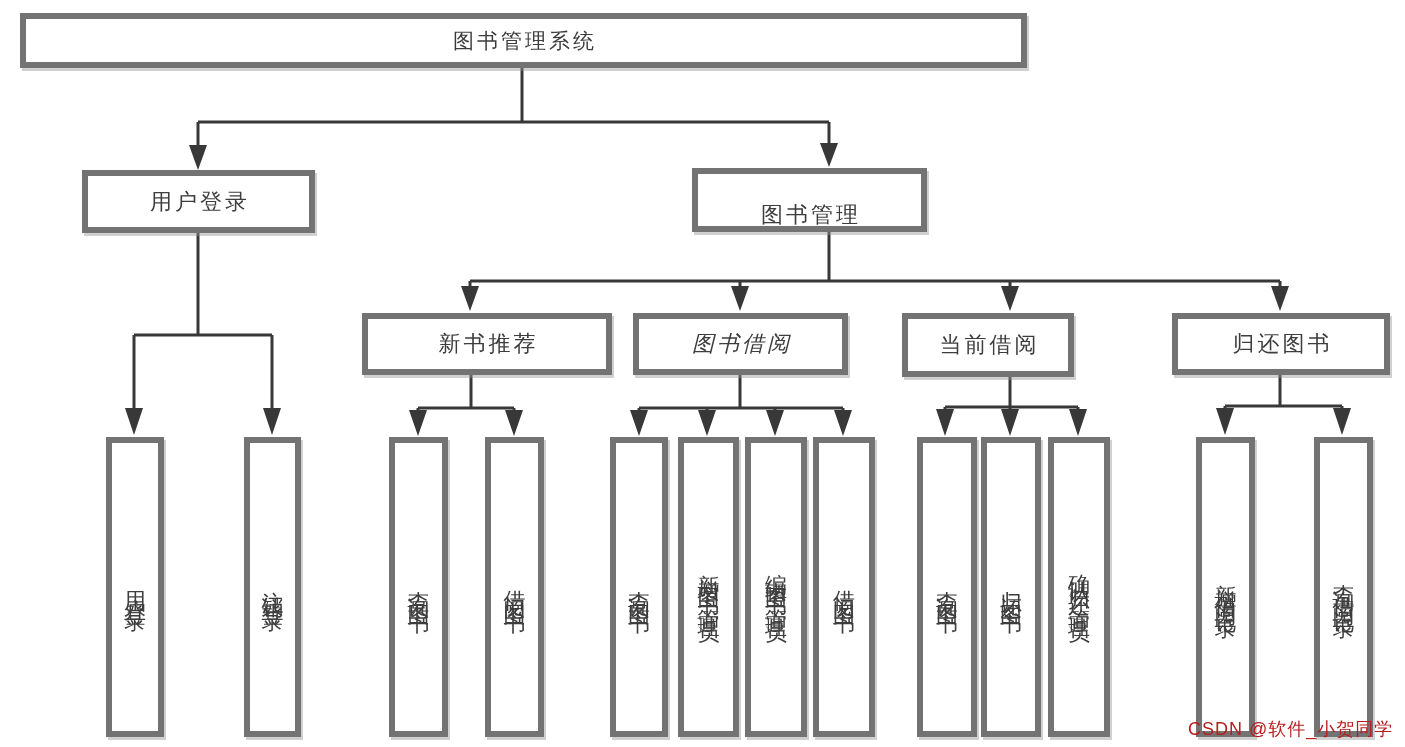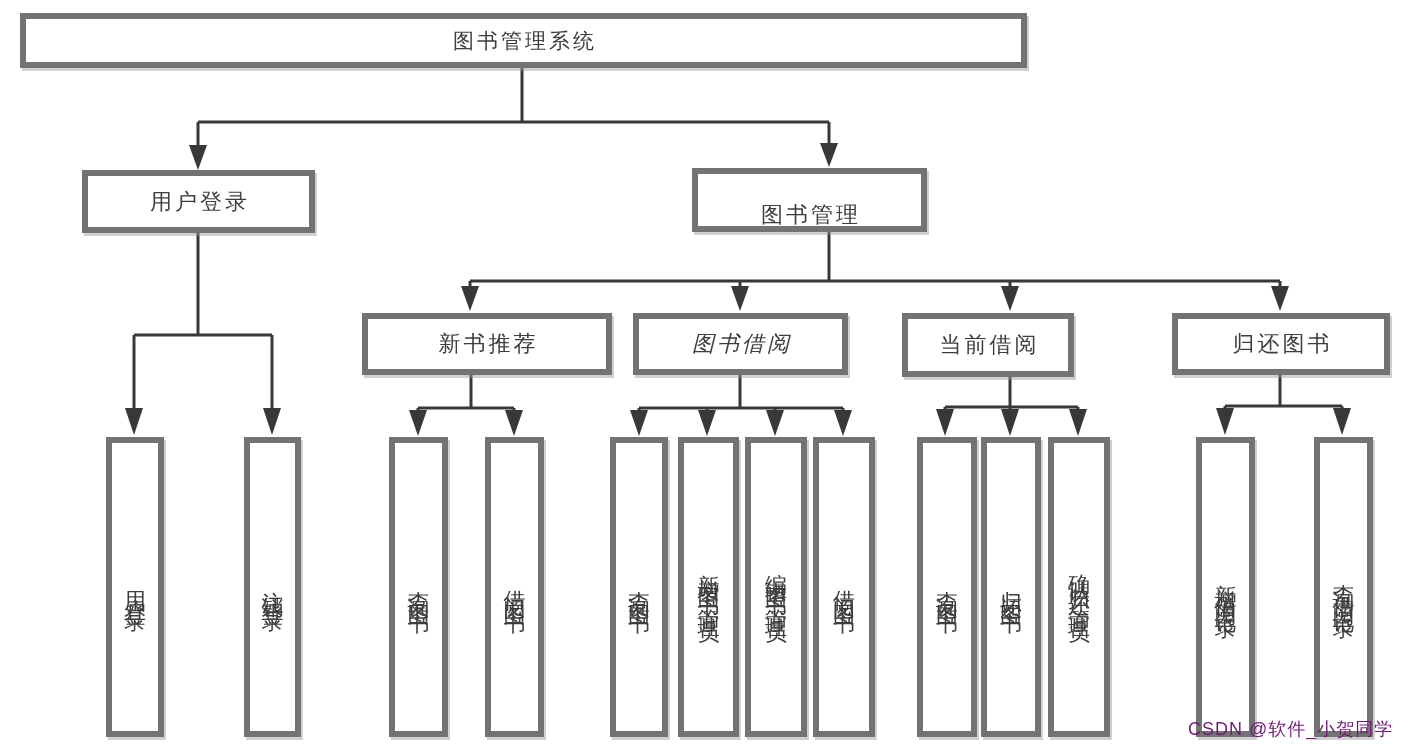--- a/index.html
+++ b/index.html
@@ -46,21 +46,21 @@
     letter-spacing: 7px;
     line-height: 1;
     white-space: nowrap;
   }
   .watermark {
     position: absolute;
     left: 1188px;
     top: 717px;
     font-size: 18px;
     letter-spacing: 1px;
-    color: #701a75;
+    color: #b91c1c;
     white-space: nowrap;
   }
 </style>
 </head>
 <body>
 
 <div id="stage">
 
   <svg id="wires" viewBox="0 0 1405 747" xmlns="http://www.w3.org/2000/svg">
     <g fill="none" stroke="#383838" stroke-width="3">

